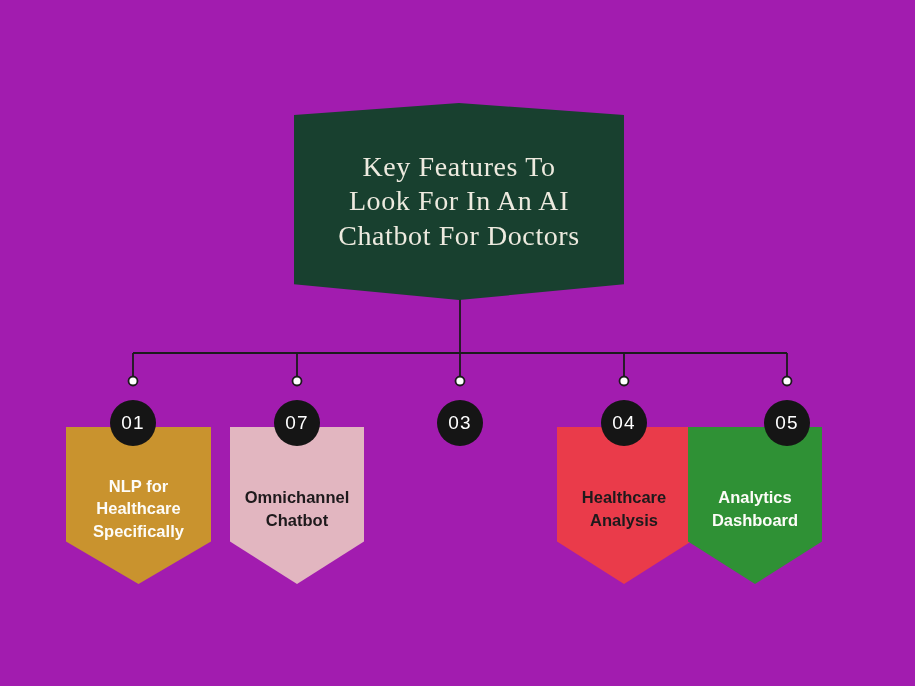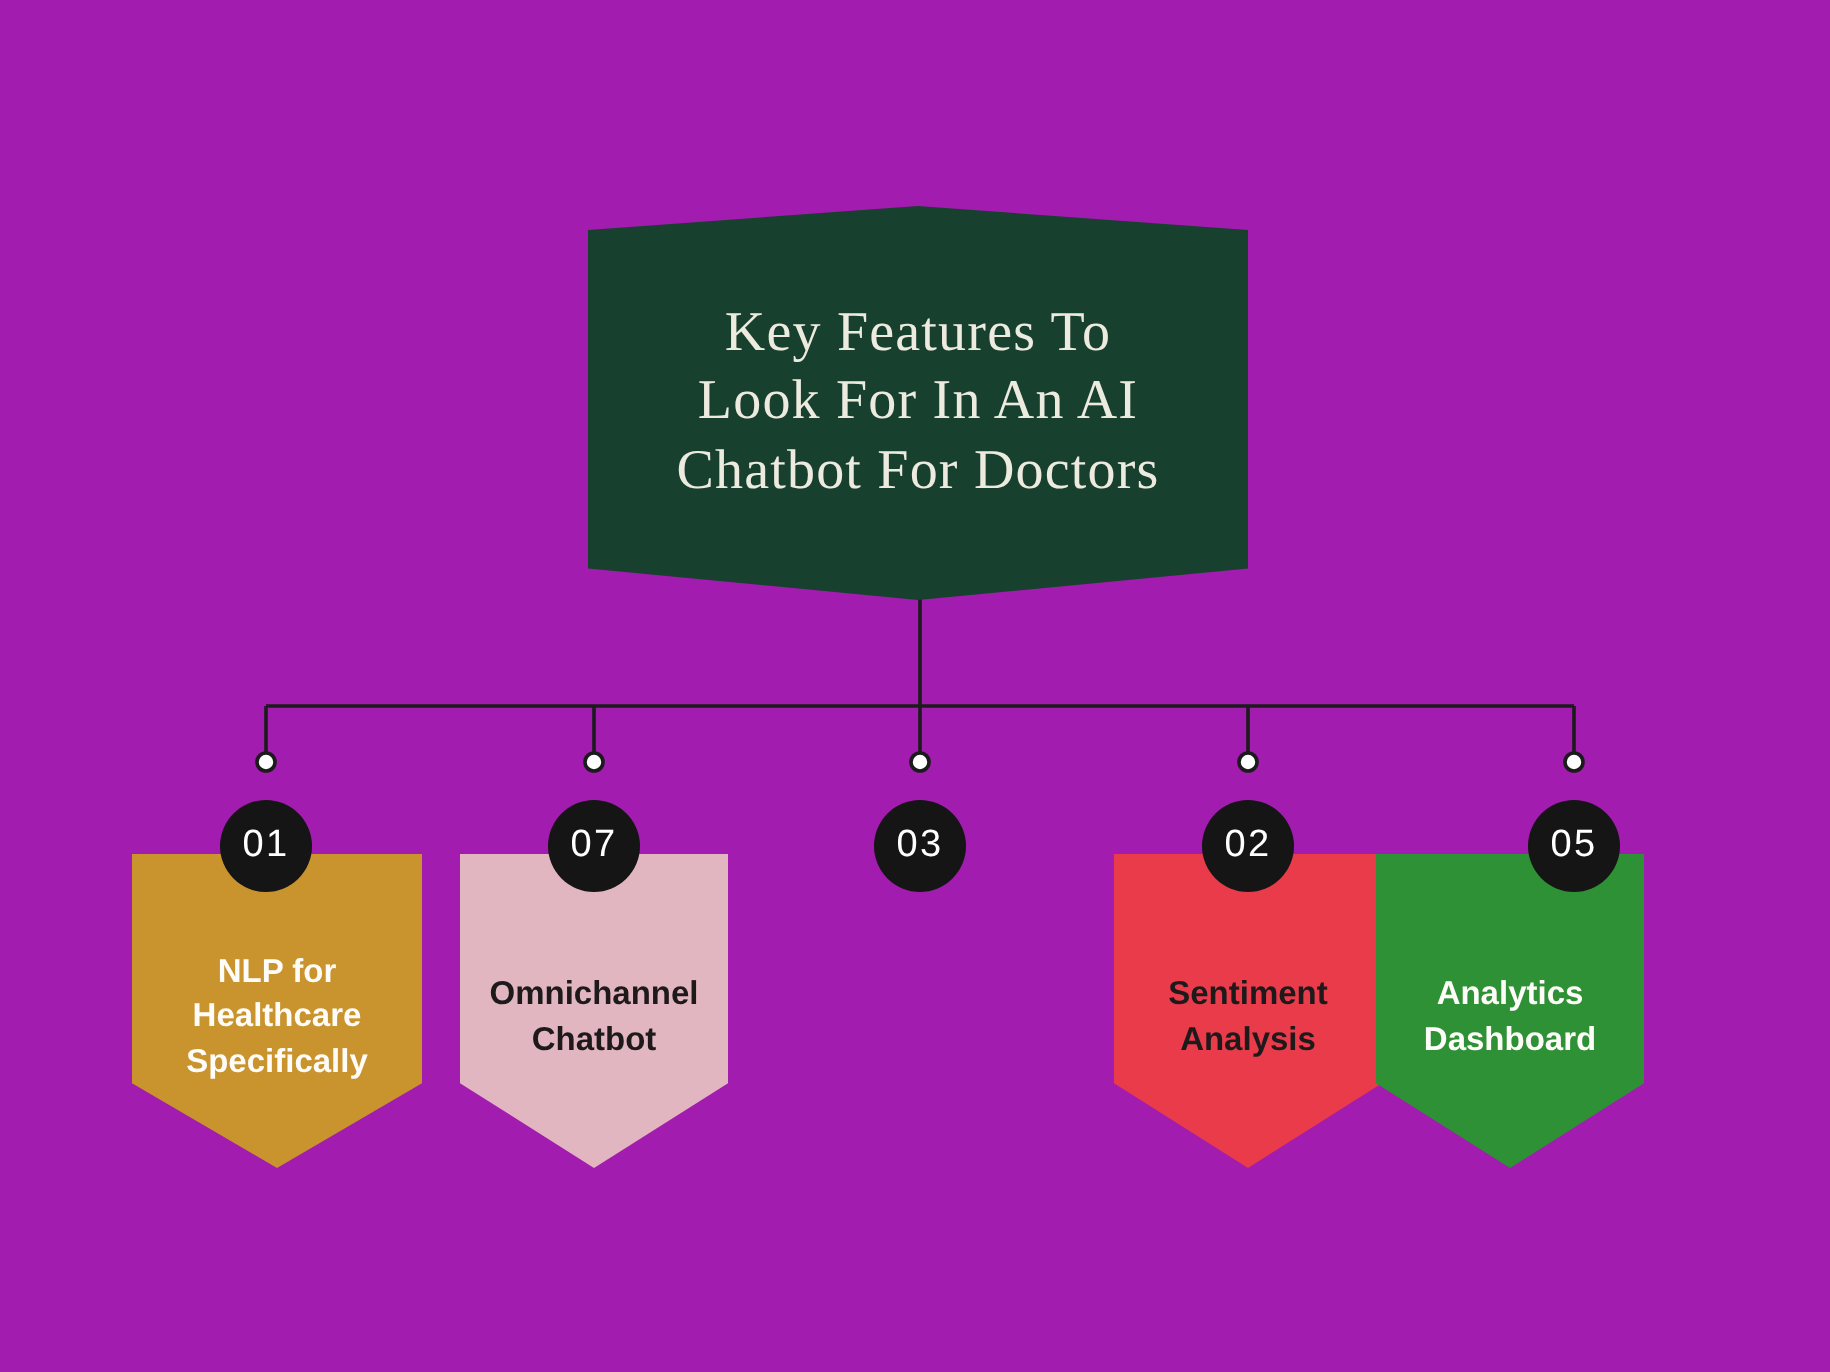--- a/index.html
+++ b/index.html
@@ -117,29 +117,29 @@
     <div class="title-text">
       <span>Key Features To</span><br>
       <span>Look For In An AI</span><br>
       <span>Chatbot For Doctors</span>
     </div>
   </div>
 
   <div class="num-circle c1" style="background: rgb(21, 21, 21); color: rgb(255, 255, 255);">01</div>
   <div class="num-circle c2" style="background: rgb(21, 21, 21); color: rgb(255, 255, 255);">07</div>
   <div class="num-circle c3" style="background: rgb(21, 21, 21); color: rgb(255, 255, 255);">03</div>
-  <div class="num-circle c4" style="background: rgb(21, 21, 21); color: rgb(255, 255, 255);">02</div>
+  <div class="num-circle c4" style="background: rgb(21, 21, 21); color: rgb(255, 255, 255);">04</div>
   <div class="num-circle c5" style="background: rgb(21, 21, 21); color: rgb(255, 255, 255);">05</div>
 
   <div class="badge b1" style="background: rgb(201, 147, 46); padding-left: 11px;">
     <div class="badge-label" style="color: rgb(253, 252, 248);">NLP for Healthcare Specifically</div>
   </div>
   <div class="badge b2" style="background: rgb(226, 182, 192);">
     <div class="badge-label" style="color: rgb(30, 26, 28);">Omnichannel Chatbot</div>
   </div>
   <div class="badge b4" style="background: rgb(234, 59, 74);">
-    <div class="badge-label" style="color: rgb(30, 26, 28);">Sentiment Analysis</div>
+    <div class="badge-label" style="color: rgb(30, 26, 28);">Healthcare Analysis</div>
   </div>
   <div class="badge b5" style="background: rgb(47, 145, 53);">
     <div class="badge-label" style="color: rgb(253, 252, 248);">Analytics Dashboard</div>
   </div>
 
 </div>
 
 </body></html>

